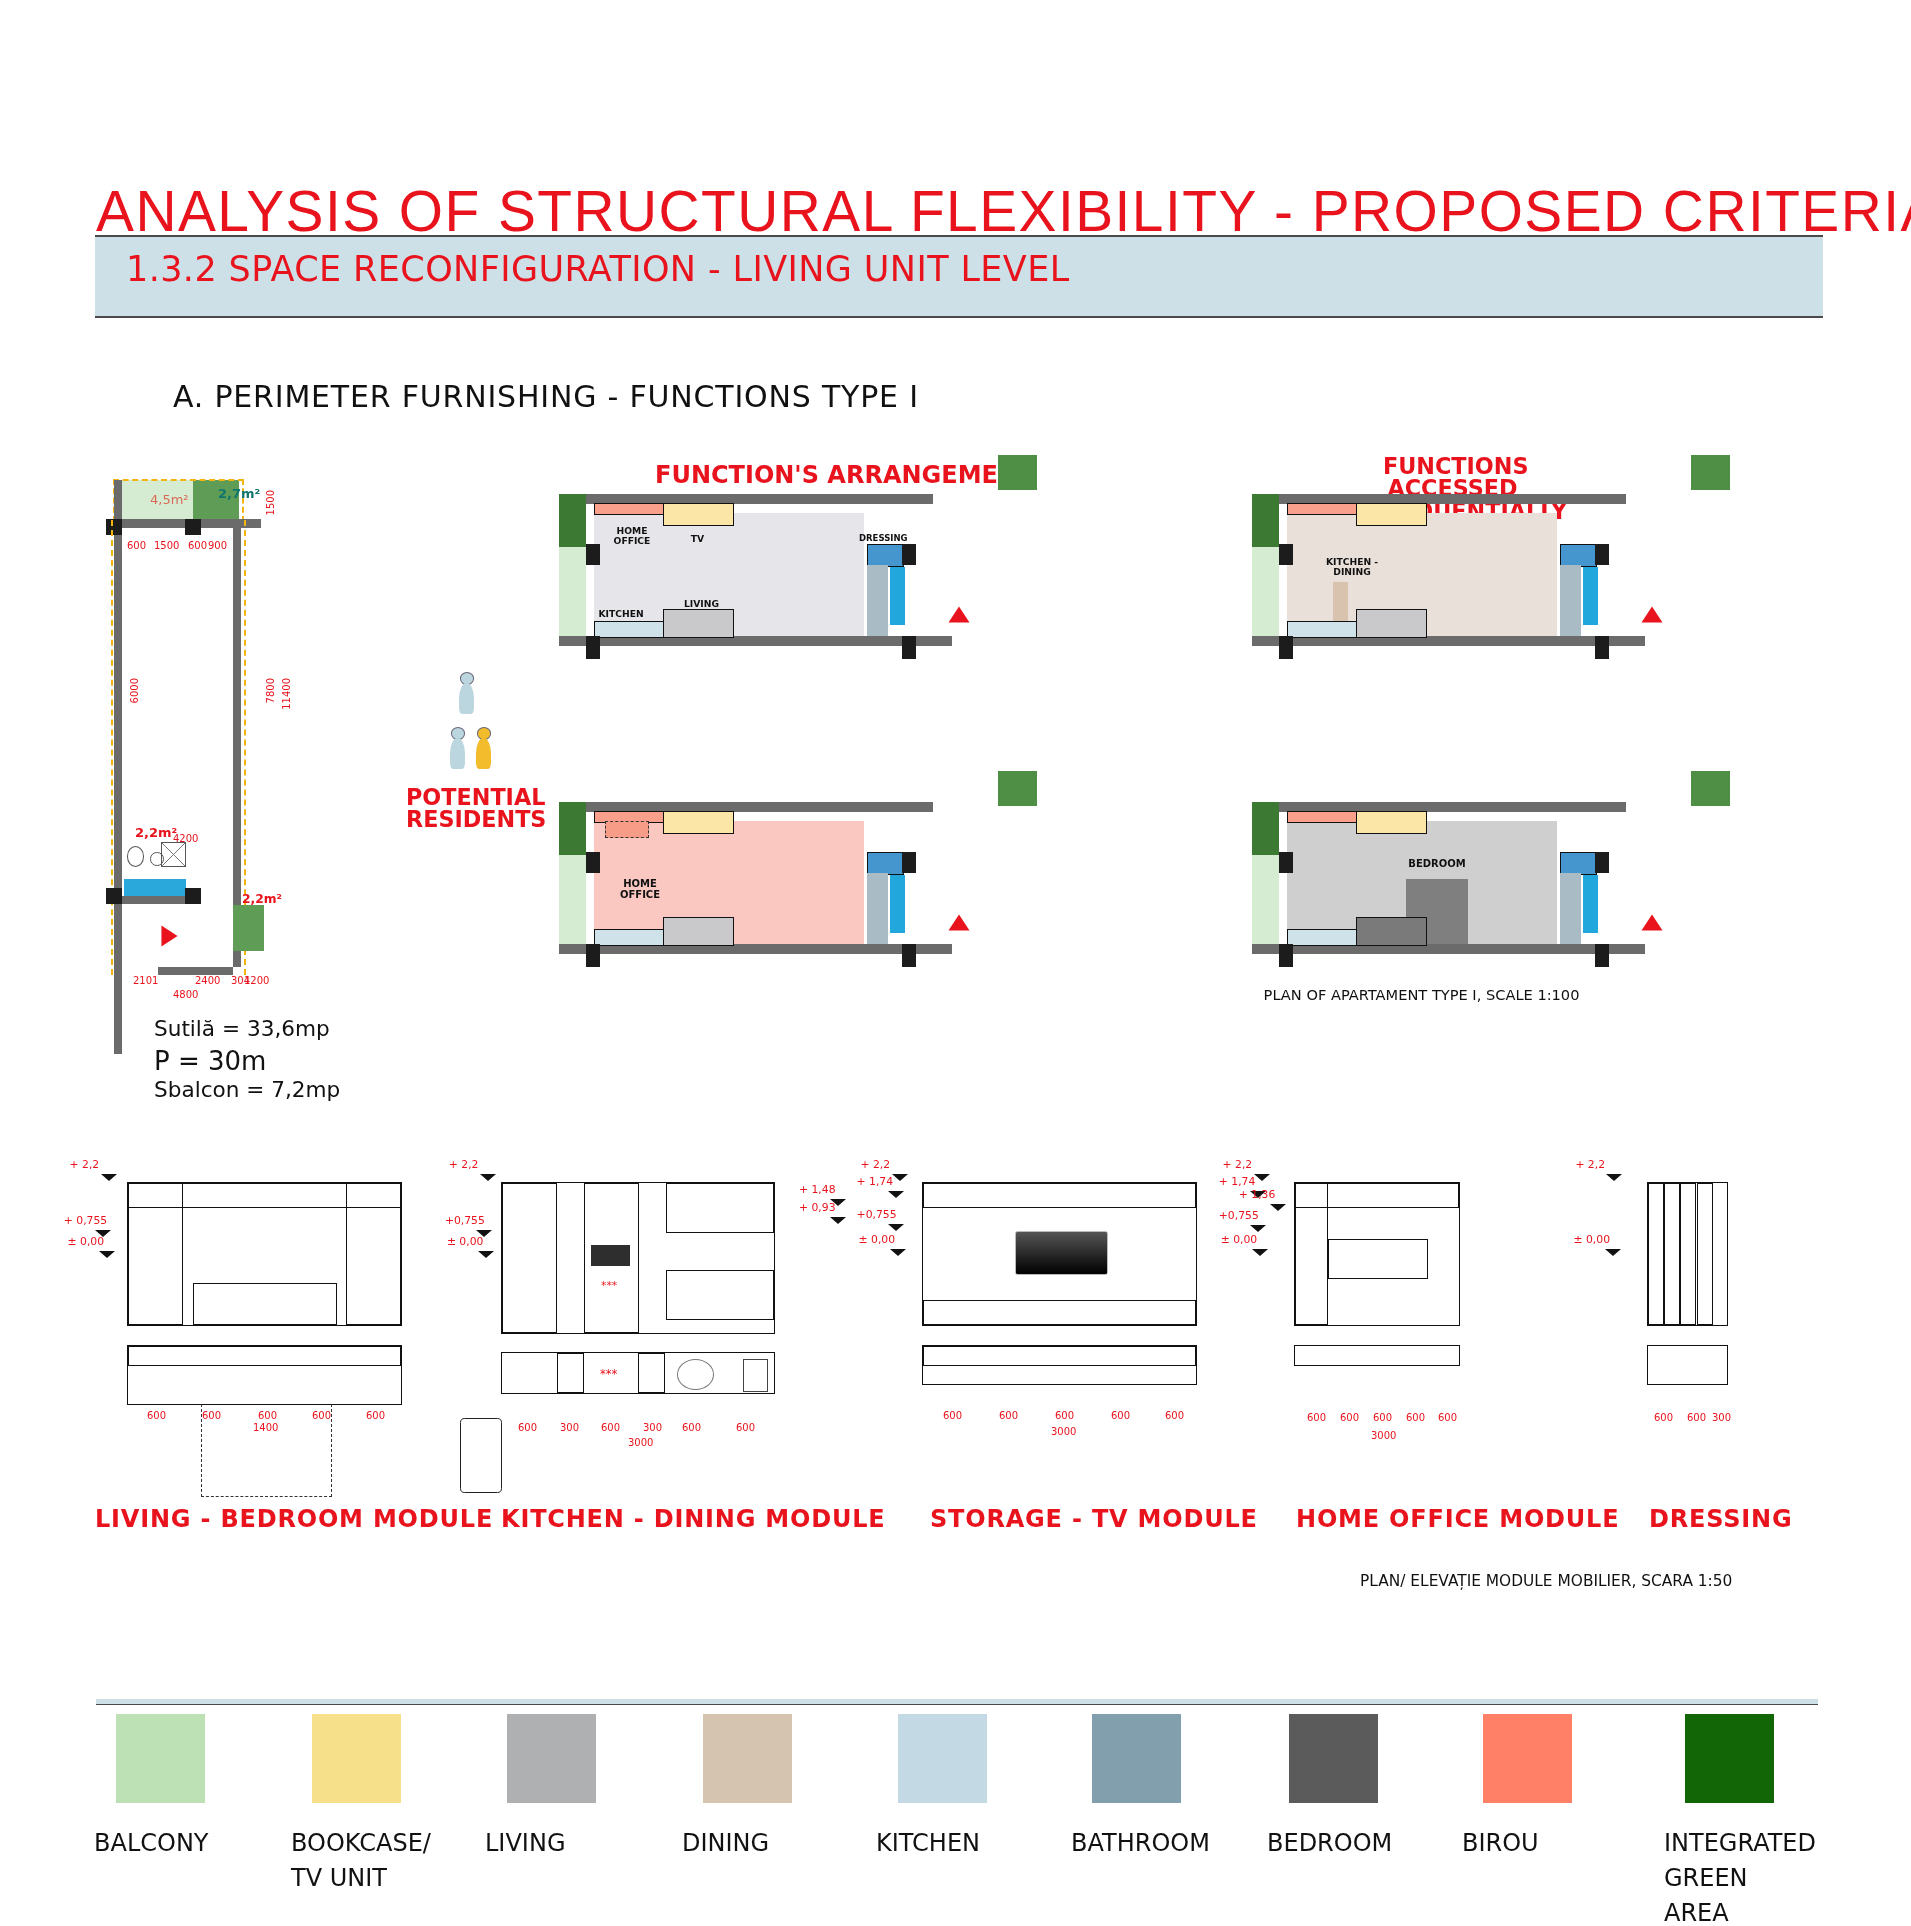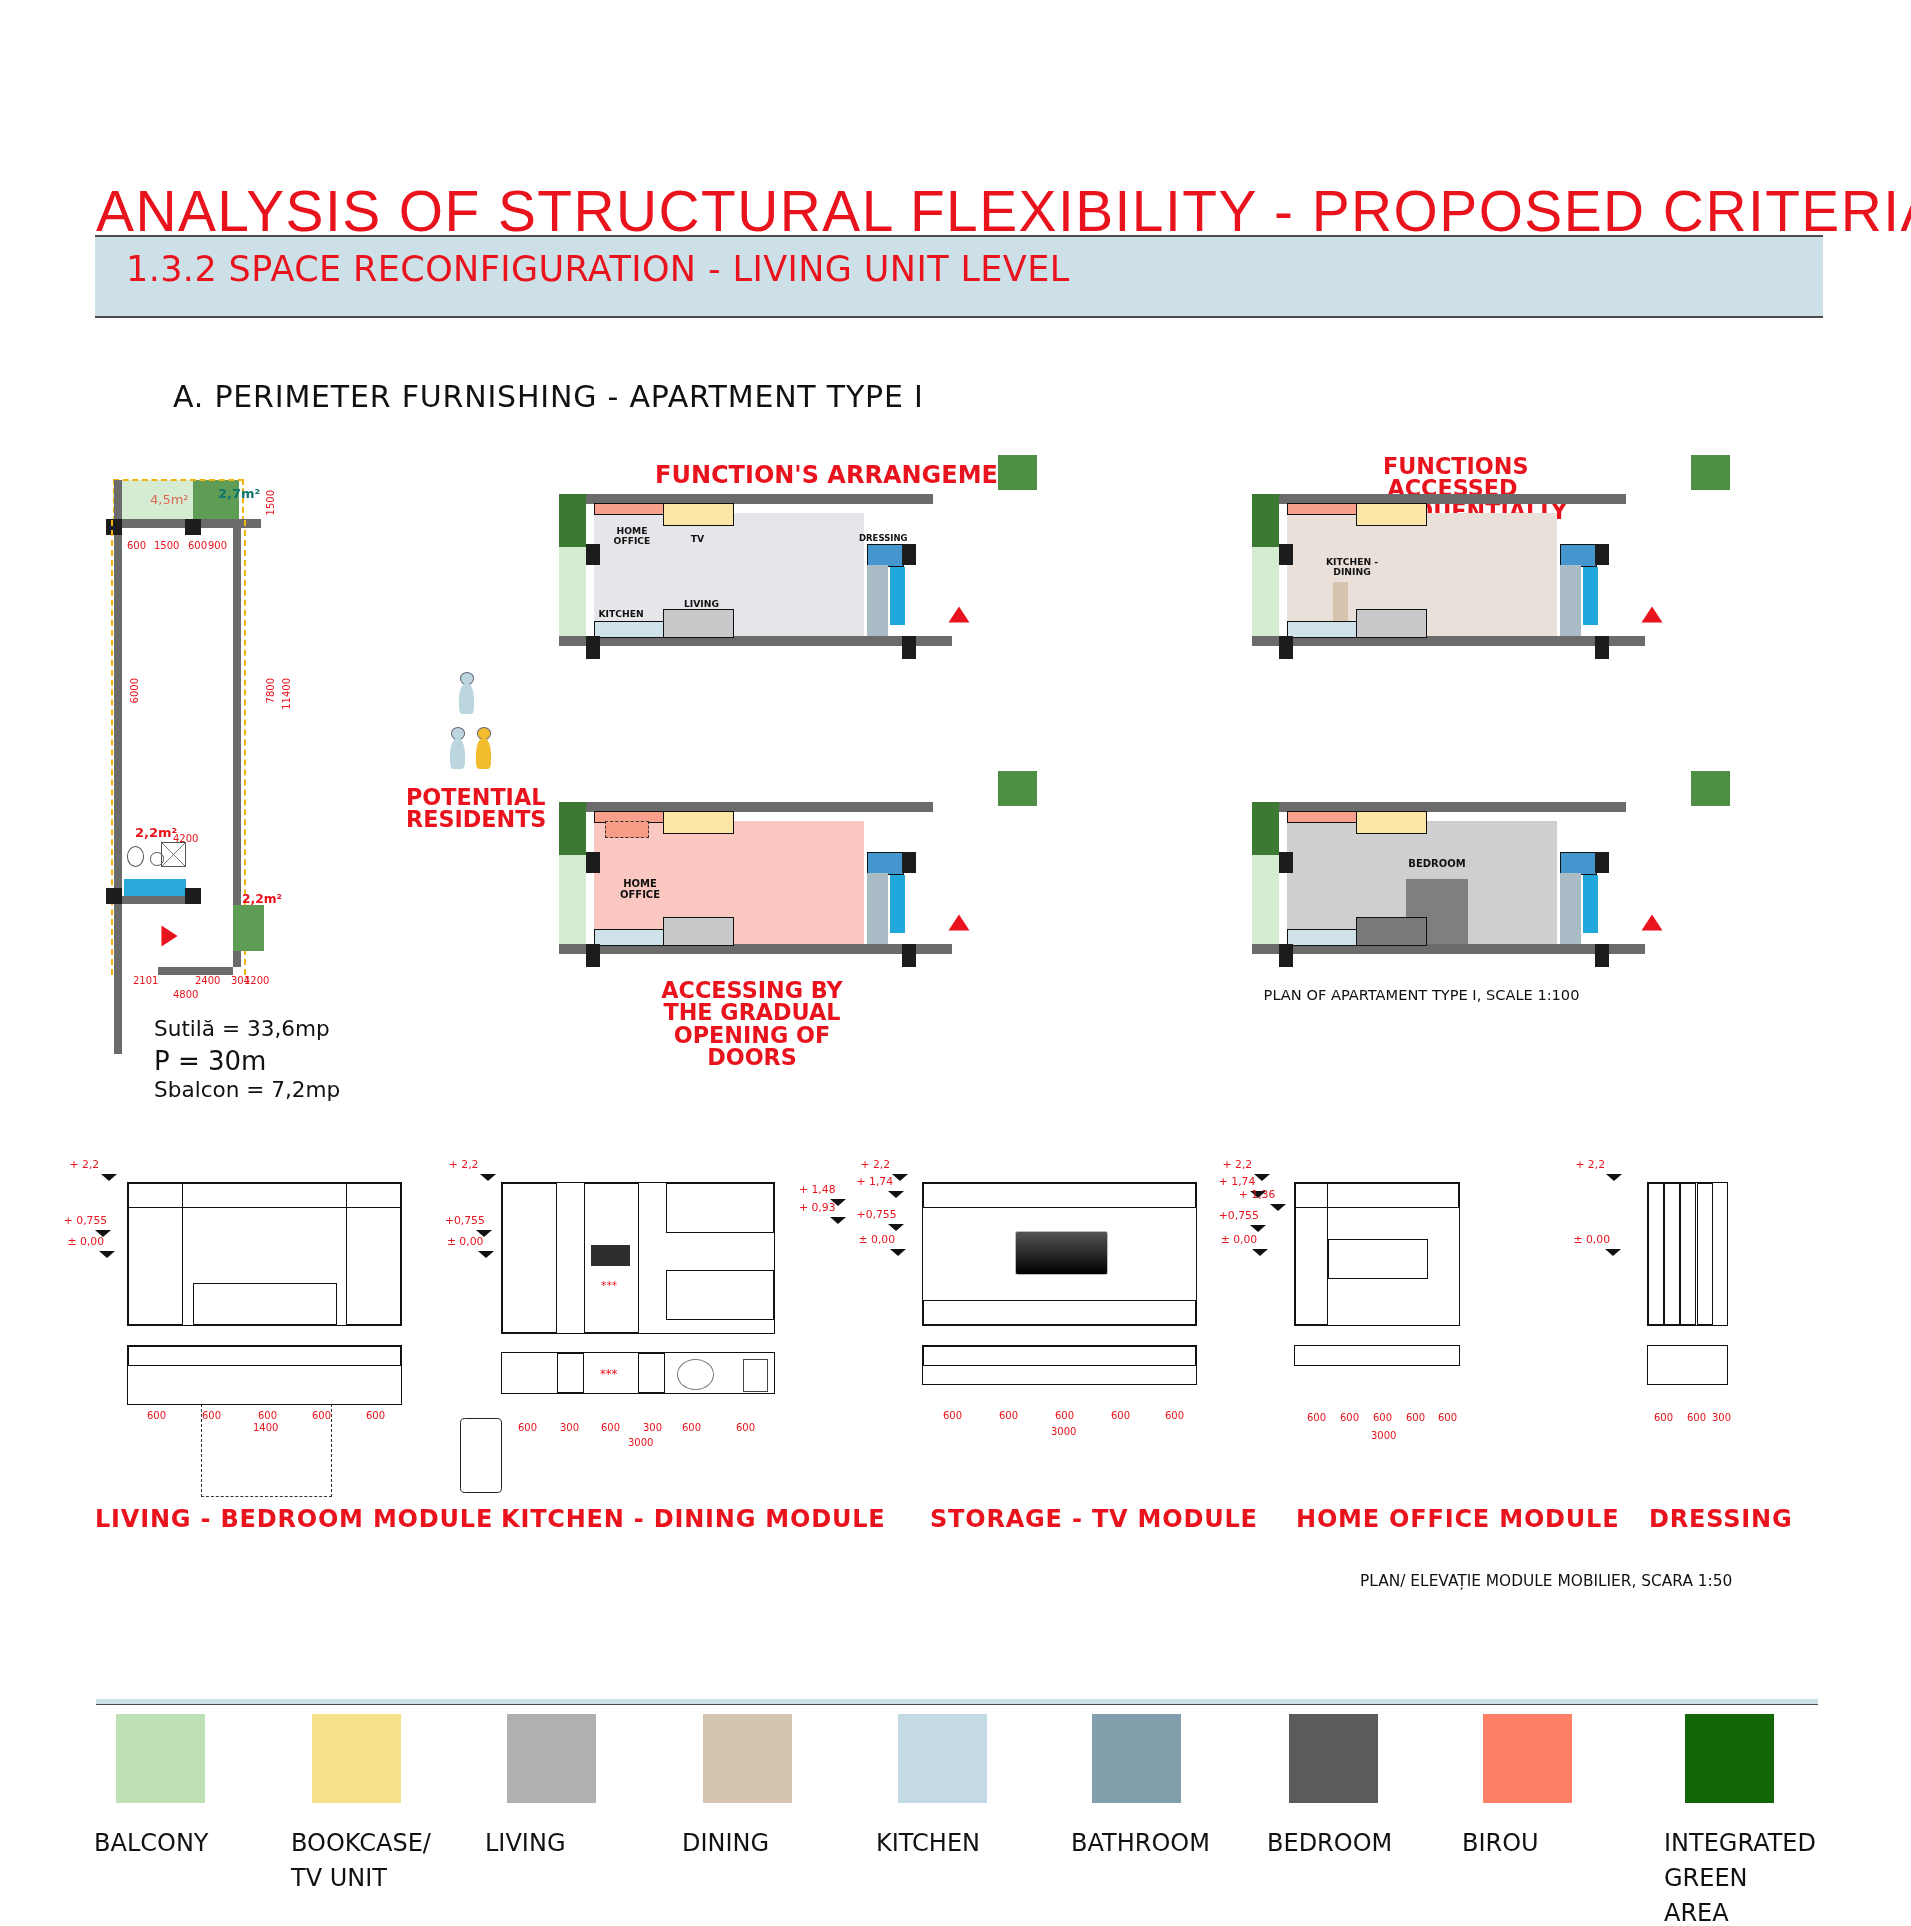--- a/index.html
+++ b/index.html
@@ -30,21 +30,21 @@
   .sw-label{position:absolute;top:1826px;width:131px;font-size:24px;line-height:35px;white-space:nowrap;}
   .tech-title{left:89px;top:1922px;font-size:28.5px;white-space:nowrap;letter-spacing:0.8px;}
 </style>
 </head>
 <body>
 
 <div class="abs title">ANALYSIS OF STRUCTURAL FLEXIBILITY - PROPOSED CRITERIA</div>
 <div class="abs section-bar">
   <span>1.3.2 SPACE RECONFIGURATION - LIVING UNIT LEVEL</span>
 </div>
-<div class="abs subhead">A. PERIMETER FURNISHING - APARTMENT TYPE I</div>
+<div class="abs subhead">A. PERIMETER FURNISHING - FUNCTIONS TYPE I</div>
 
 <div class="plan" style="left:96px;top:455px;width:347px;height:732px;">
 
   <div class="abs" style="left:26px;top:25px;width:71px;height:39px;background:#d6ecd2;"></div>
   <div class="abs" style="left:97px;top:25px;width:46px;height:39px;background:#5f9c56;"></div>
   <div class="dash" style="left:17.3px;top:24px;width:127px;height:41px;border-bottom:none;"></div>
   <div class="abs dim" style="left:54px;top:37px;font-size:13px;color:#d86a55;">4,5m²</div>
   <div class="abs dim" style="left:122px;top:31px;font-size:13px;color:#0f766e;font-weight:bold;">2,7m²</div>
 
   <div class="wall" style="left:18px;top:25px;width:7.7px;height:574px;"></div>
@@ -163,21 +163,20 @@
   <div class="abs" style="left:104px;top:154px;width:69px;height:27px;background:#c9c9cb;border:0.8px solid #111;"></div>
   <div class="abs" style="left:308px;top:89px;width:35px;height:21px;background:#4596cf;border:0.8px solid #111;"></div>
   <div class="abs" style="left:308px;top:110px;width:21px;height:71px;background:#a9bcc6;"></div>
   <div class="abs" style="left:331px;top:112px;width:15.4px;height:58px;background:#22a7dc;"></div>
   <div class="col" style="left:27px;top:89px;width:13.5px;height:21px;"></div>
   <div class="col" style="left:343px;top:89px;width:13.5px;height:21px;"></div>
   <div class="col" style="left:27px;top:181px;width:13.5px;height:23px;"></div>
   <div class="col" style="left:343px;top:181px;width:13.5px;height:23px;"></div>
   <div class="tri-up" style="left:385px;top:148px;transform:scale(0.7);"></div>
   <div class="roomtxt" style="left:58px;top:116px;width:46px;font-size:10px;">HOME OFFICE</div>
-  <div class="abs lbl-red" style="left:85px;top:216px;width:216px;white-space:normal;font-size:22.3px;">ACCESSING BY THE GRADUAL OPENING OF DOORS</div>
 </div>
 
 <div class="plan" style="left:1252px;top:763px;width:501px;height:347px;">
   <div class="abs" style="left:439px;top:7.7px;width:39px;height:35px;background:#4f8f45;"></div>
   <div class="abs" style="left:0;top:39px;width:27px;height:54px;background:#3c7a33;"></div>
   <div class="abs" style="left:0;top:92px;width:27px;height:89px;background:#d6ecd2;"></div>
   <div class="wall" style="left:27px;top:39px;width:347px;height:9.6px;"></div>
   <div class="wall" style="left:0;top:181px;width:393px;height:9.6px;"></div>
   <div class="abs" style="left:35px;top:58px;width:270px;height:123px;background:#cfcfcf;"></div>
   <div class="abs" style="left:154px;top:116px;width:62px;height:65px;background:#7f7f7f;"></div>

